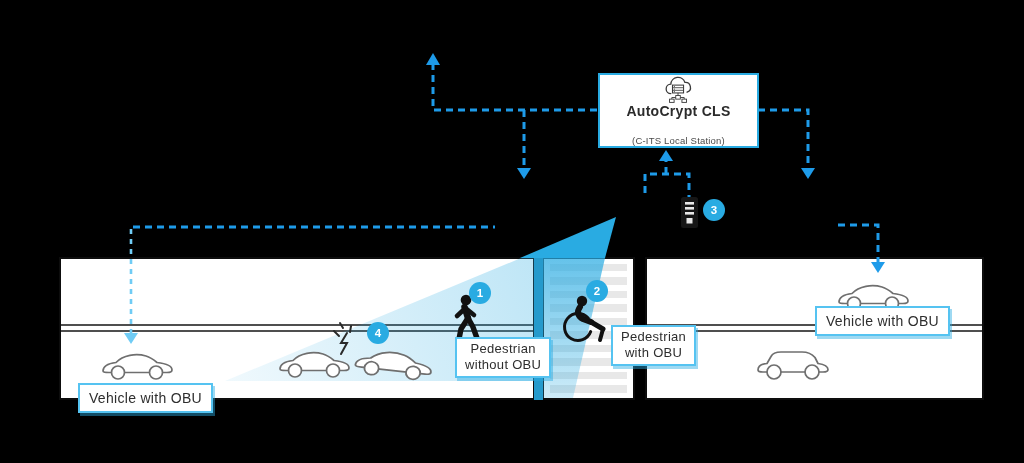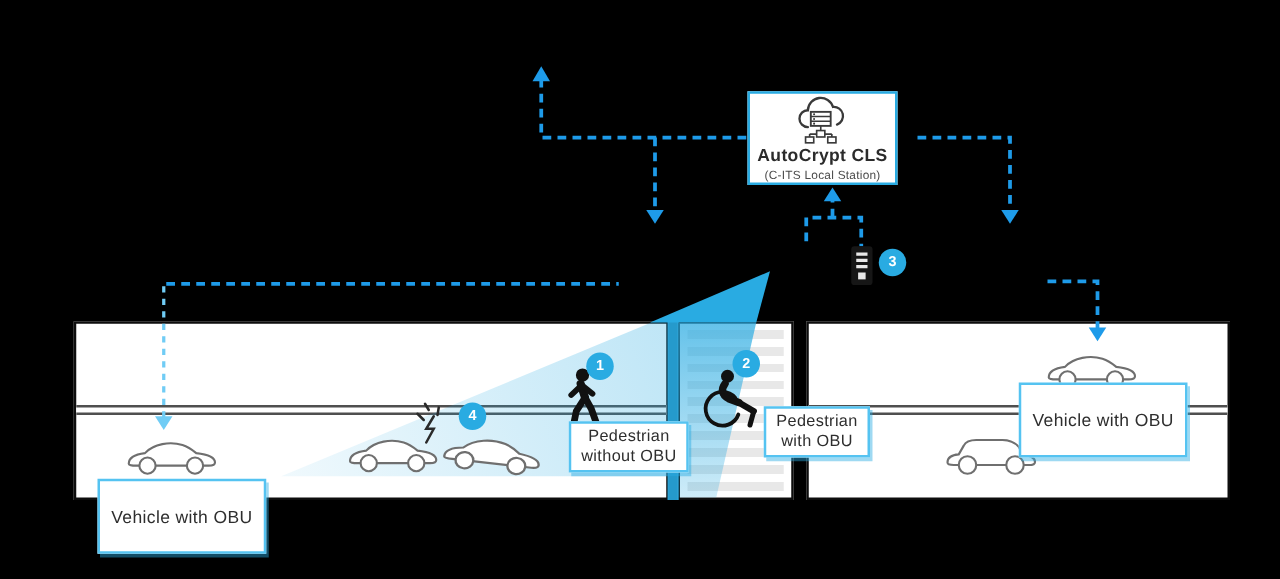--- a/index.html
+++ b/index.html
@@ -30,35 +30,35 @@
   .arrow{fill:var(--dash);}
   .arrow-light{fill:var(--dash-light);}
   .car{fill:#fff;stroke:var(--outline-gray);stroke-width:1.7;stroke-linejoin:round;}
   .spark{stroke:#2a2a2a;stroke-width:2;fill:none;stroke-linecap:round;}
   .fig-fill{fill:#111;}
   .fig-stroke{stroke:#111;fill:none;stroke-linecap:round;}
 
   
   .label{position:absolute;z-index:5;background:#fff;border:2px solid var(--label-border);
         box-shadow:2px 3px 0 rgba(41,171,226,.45);color:var(--text-dark);
-        font-size:14px;letter-spacing:.3px;padding:20px 9px;white-space:nowrap;text-align:center;}
+        font-size:14px;letter-spacing:.3px;padding:5px 9px;white-space:nowrap;text-align:center;}
   .label.two-line{font-size:13px;padding:2px 8px;line-height:1.25;}
   .label.two-line span{display:block;}
 
   
   .badge{position:absolute;z-index:6;width:22px;height:22px;border-radius:50%;
         background:var(--accent);color:#fff;font-size:11.5px;font-weight:bold;
         display:flex;align-items:center;justify-content:center;}
 
   
-  .cls-box{position:absolute;left:598px;top:73px;width:120px;height:75px;z-index:5;
+  .cls-box{position:absolute;left:598px;top:73px;width:161px;height:75px;z-index:5;
         background:#fff;border:2px solid var(--accent);box-sizing:border-box;
         display:flex;flex-direction:column;align-items:center;justify-content:flex-start;}
   .cls-title{font-size:14px;font-weight:bold;color:#2b2b2b;letter-spacing:.3px;margin-top:-2px;}
-  .cls-subtitle{font-size:9.5px;color:#4a4a4a;letter-spacing:.2px;margin-top:3px;}
+  .cls-subtitle{font-size:9.5px;color:#4a4a4a;letter-spacing:.2px;margin-top:16px;}
 </style>
 </head>
 <body>
 
 <div class="canvas">
 
   <div class="road road-left">
     <div class="road-divider"></div>
   </div>
   <div class="crosswalk">

